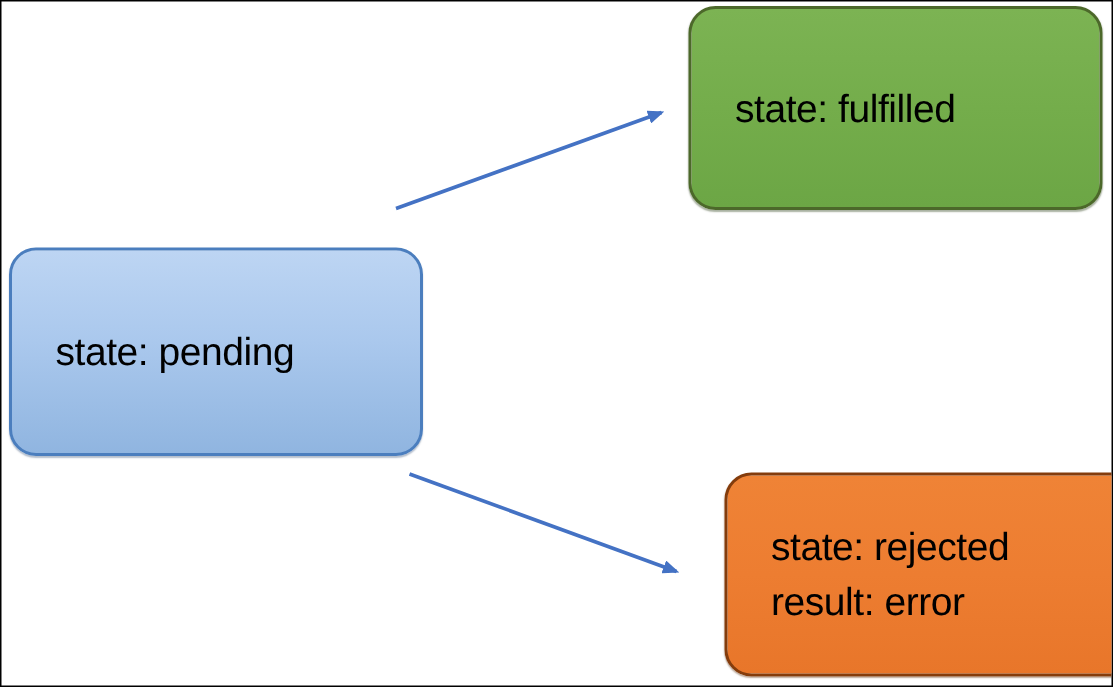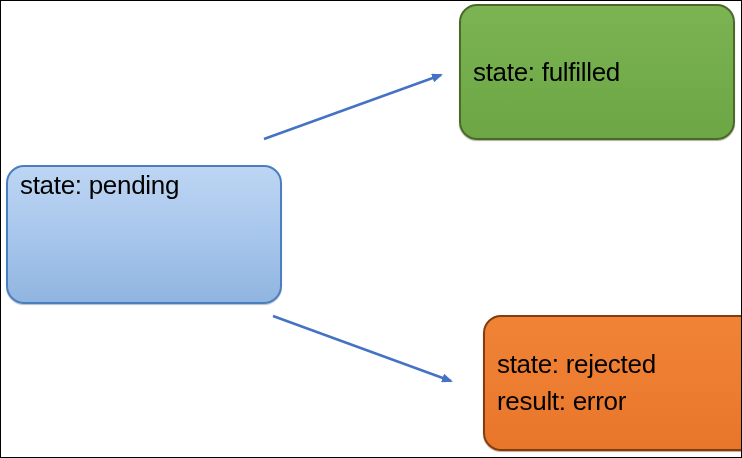--- a/index.html
+++ b/index.html
@@ -14,33 +14,32 @@
     font-family: "Liberation Sans", sans-serif;
   }
   .node {
     position: absolute;
     box-sizing: border-box;
     border-radius: 18px;
     border: 2px solid;
     display: flex;
     flex-direction: column;
     justify-content: center;
-    padding-left: 12px;
+    padding-left: 29px;
     font-size: 26px;
     line-height: 37px;
     color: #000000;
     letter-spacing: -0.3px;
   }
   .node .line { white-space: nowrap; }
   .node-pending {
     left: 5px; top: 164px; width: 276px; height: 139px;
     background: linear-gradient(180deg, #bdd5f3 0%, #aac8ed 45%, #90b5e0 100%);
     border-color: #4b7ebe;
     box-shadow: 0 1px 1px rgba(40,70,110,0.35);
-    justify-content: space-between;
   }
   .node-fulfilled {
     left: 458px; top: 3px; width: 276px; height: 136px;
     background: linear-gradient(180deg, #7cb353 0%, #74ad4b 50%, #6ca645 100%);
     border-color: #4c682a;
     box-shadow: 0 1px 1px rgba(40,60,20,0.4);
   }
   .node-rejected {
     left: 458px; top: 314px; width: 276px; height: 136px;
     background: linear-gradient(180deg, #ef8336 0%, #ed7d31 50%, #e8762a 100%);

